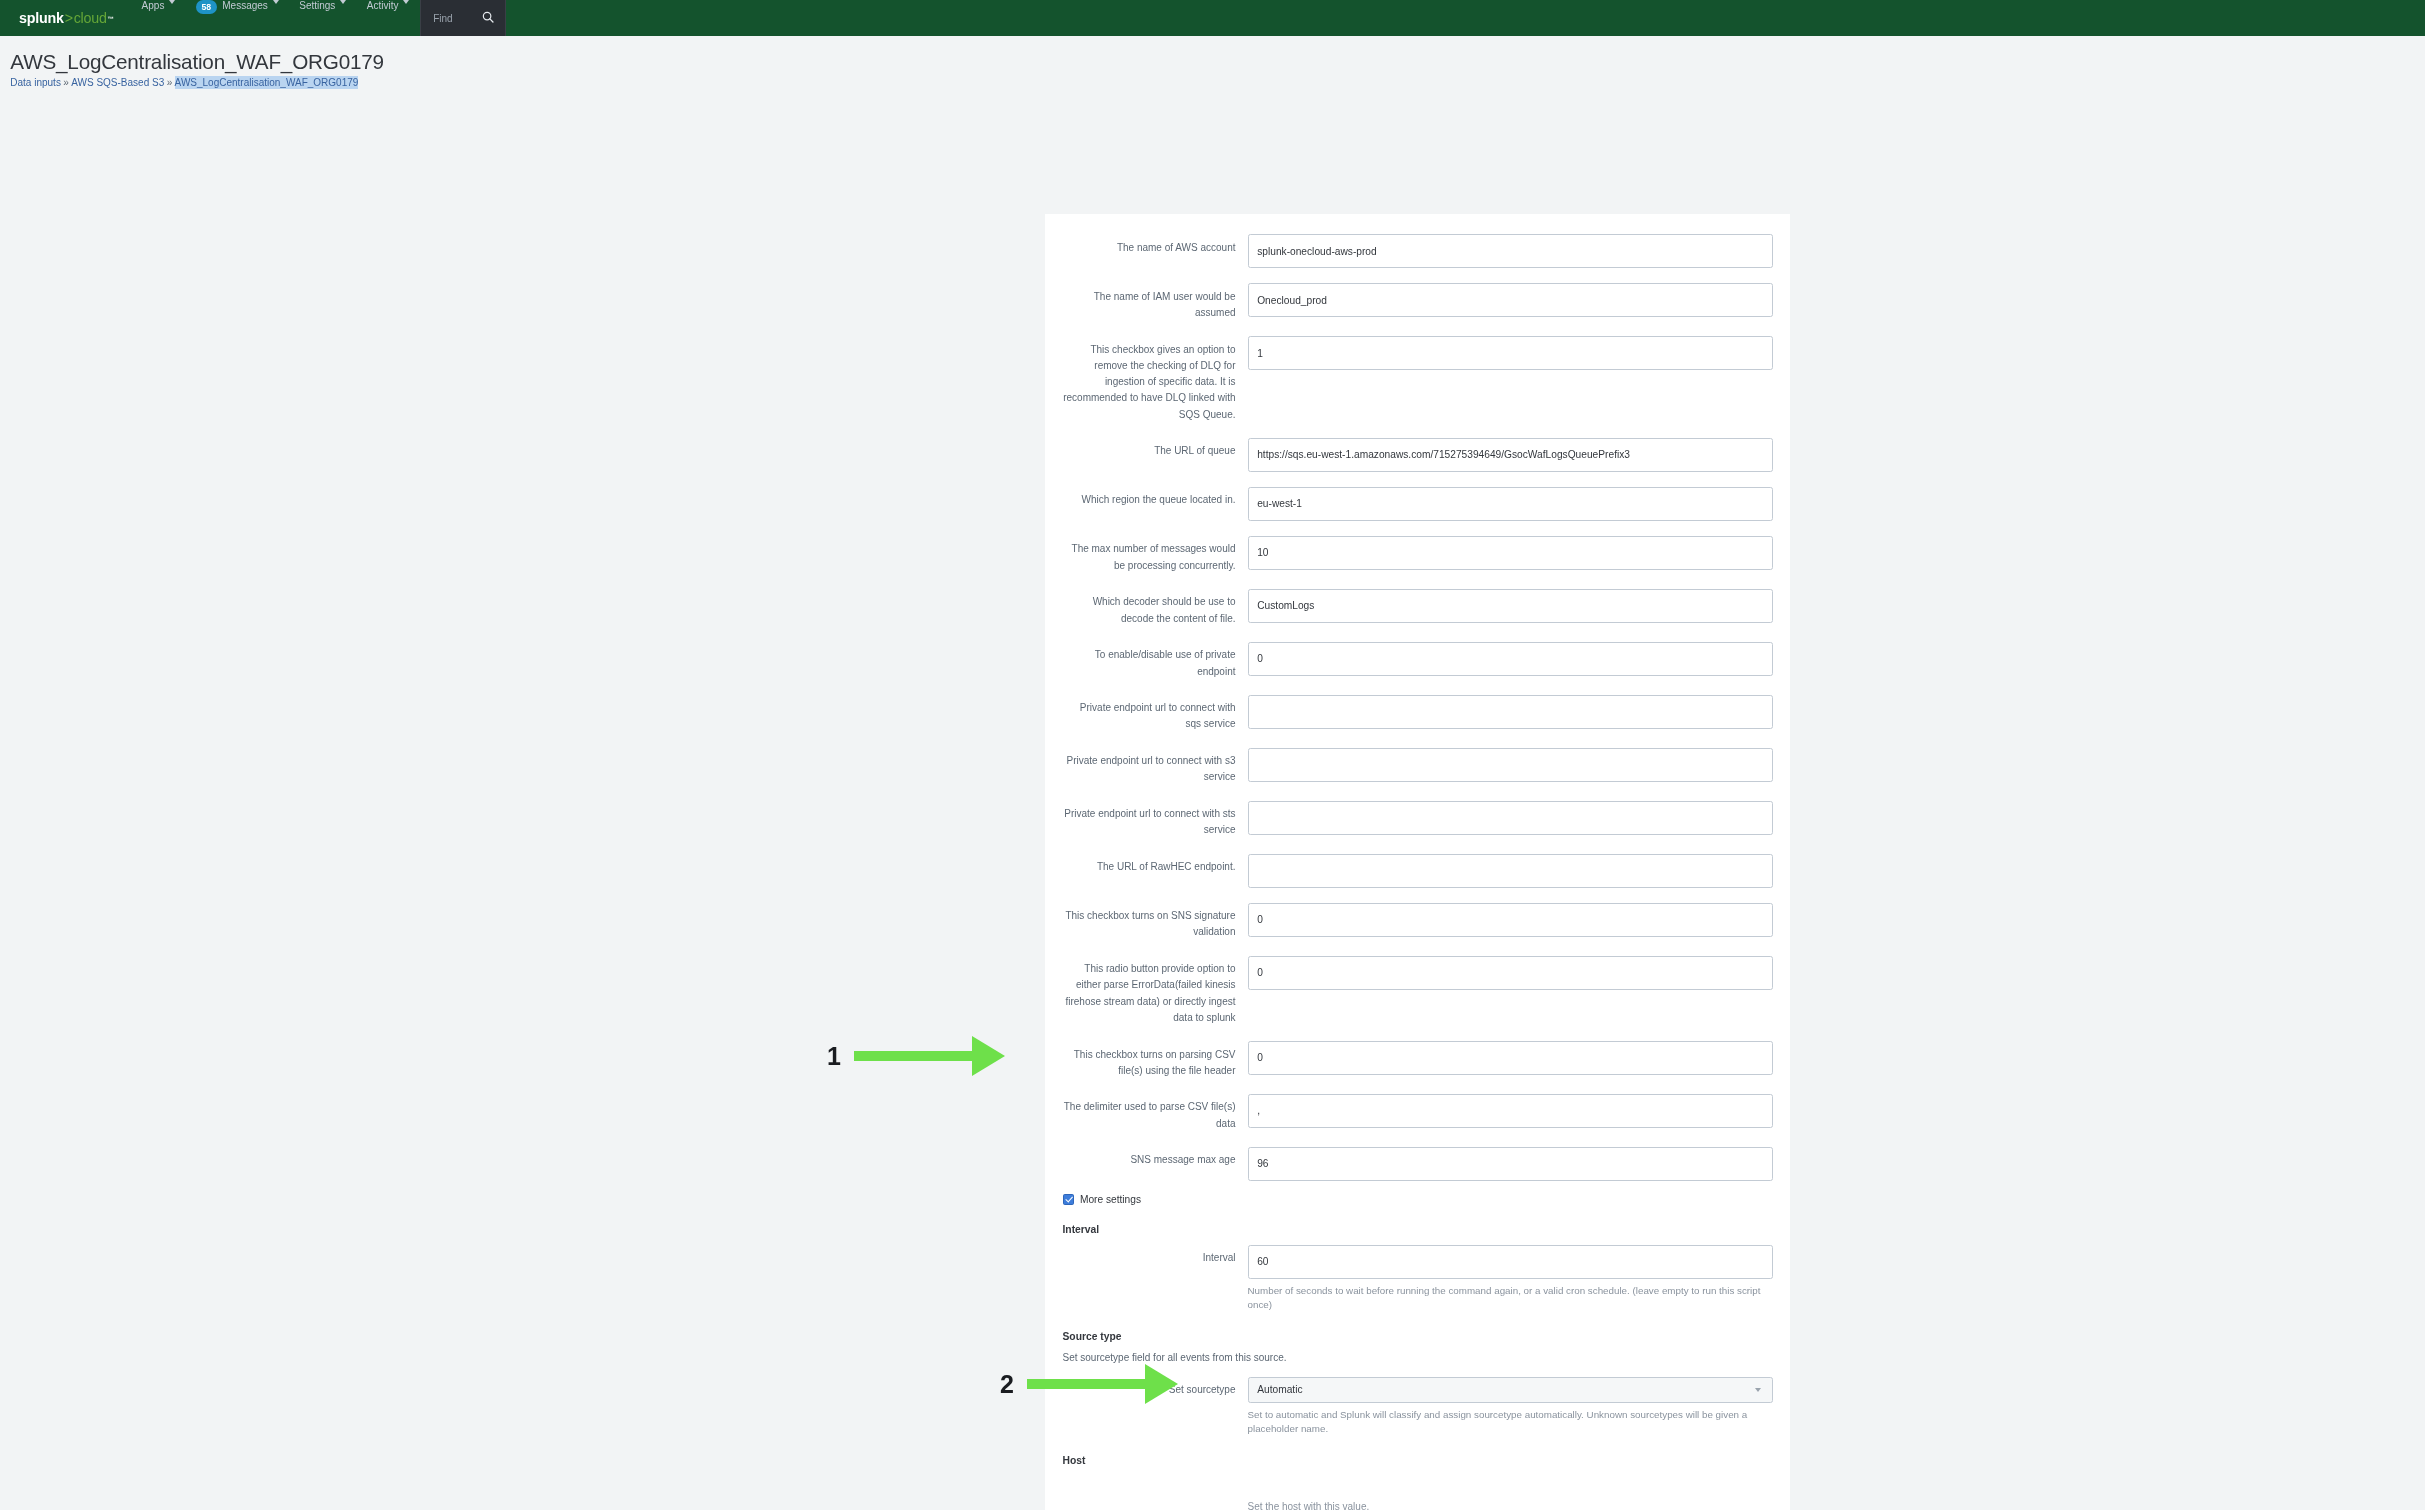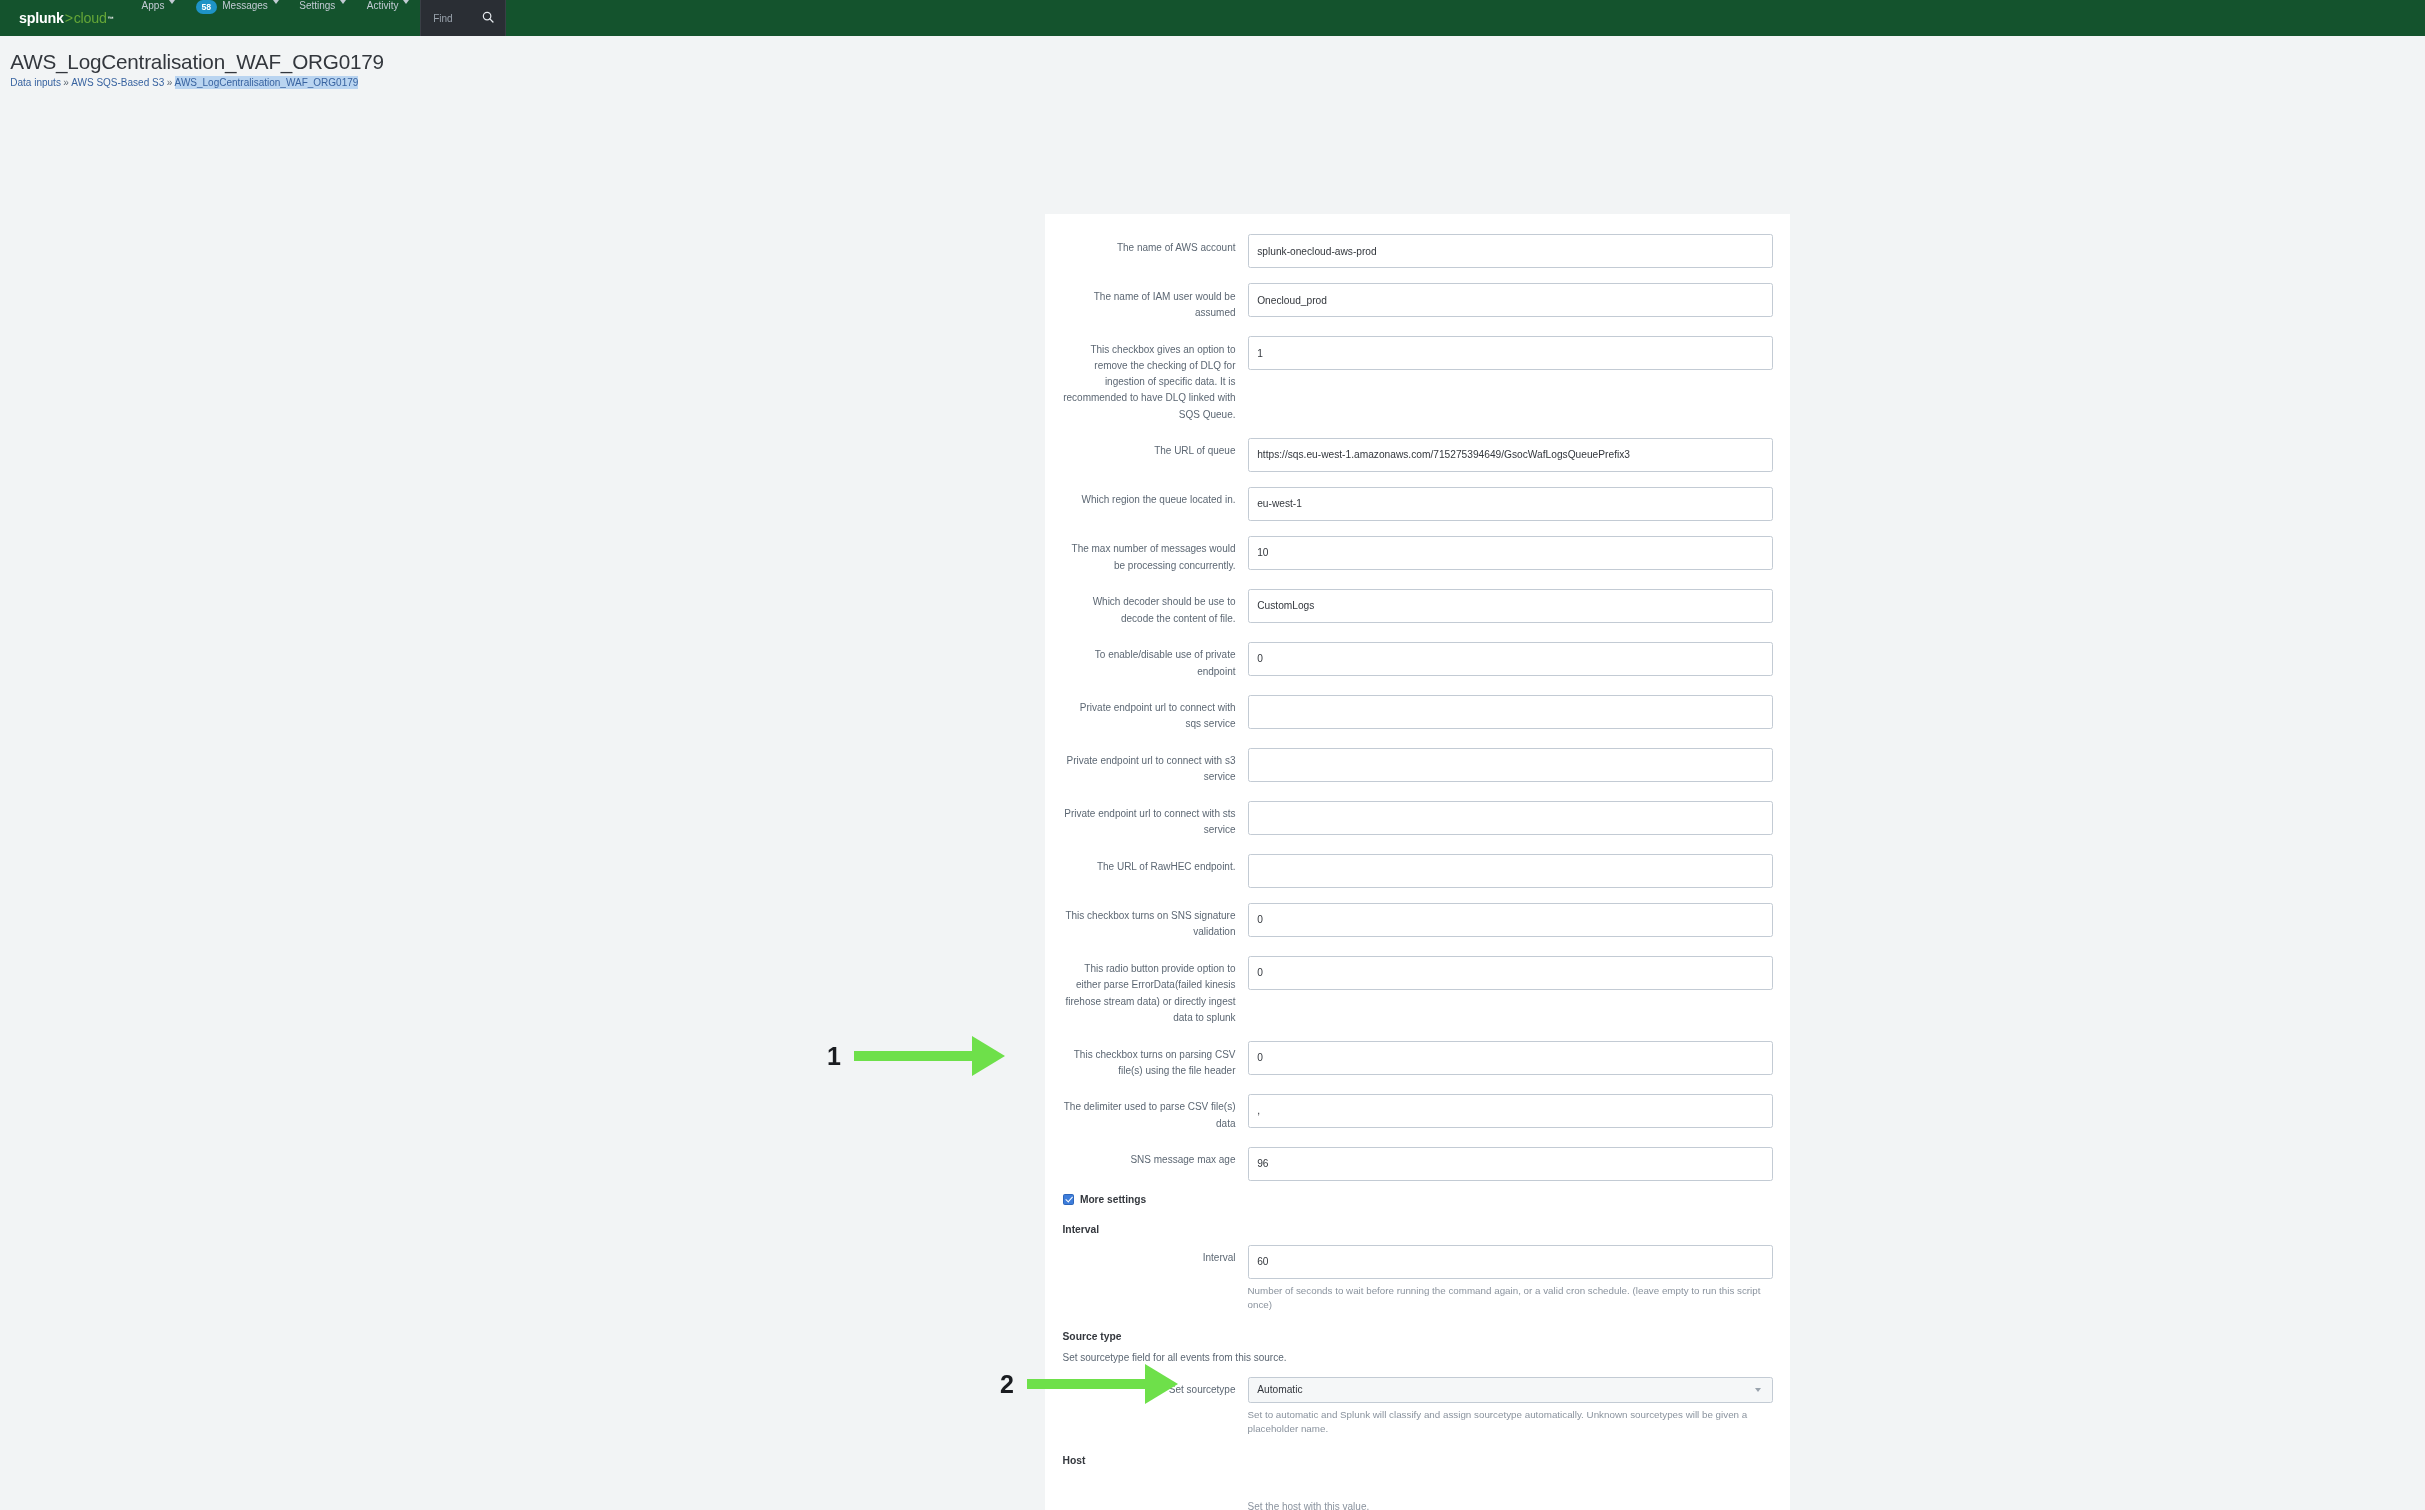--- a/index.html
+++ b/index.html
@@ -176,21 +176,20 @@
     line-height: 1.45;
     margin-bottom: 0;
   }
 
   
   .checkbox-row {
     display: flex;
     align-items: flex-start;
     margin: 2.4px 0 14.3px 0;
     cursor: pointer;
-    font-weight: bold;
   }
   .cbx {
     width: 11px; height: 11px;
     background: #3d7ddb;
     border: 0.8px solid #2e66ba;
     border-radius: 1.6px;
     position: relative;
     flex: 0 0 11px;
   }
   .cbx::after {

